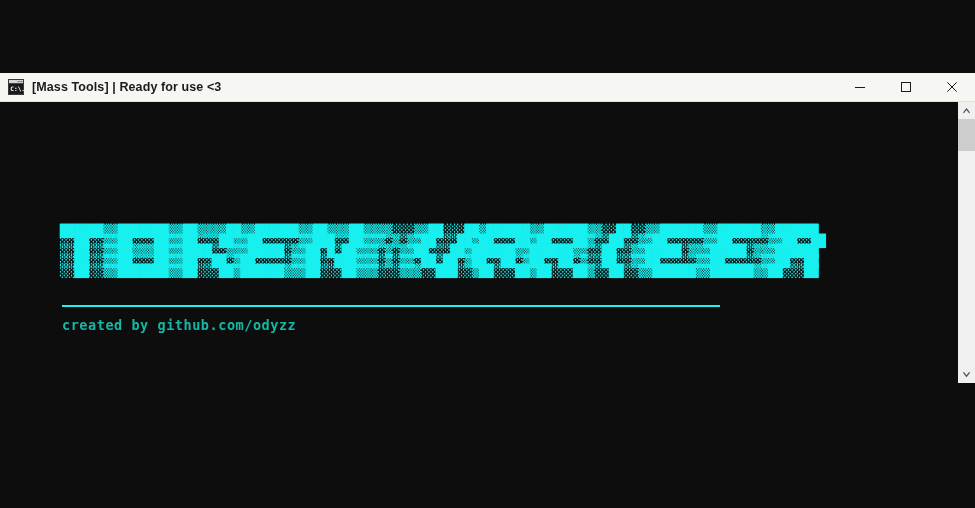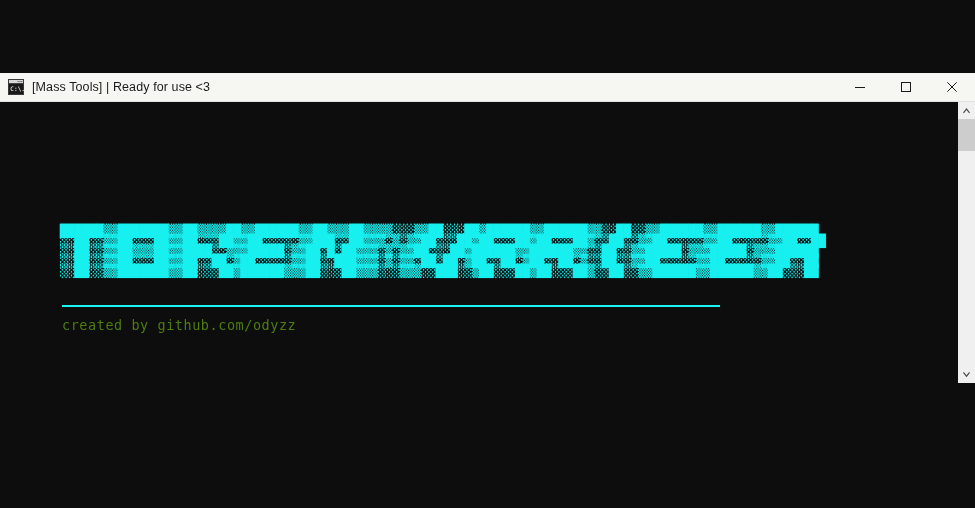--- a/index.html
+++ b/index.html
@@ -14,21 +14,21 @@
   
   .backdrop {
     position: absolute; left: 0; top: 0; width: 975px; height: 73px;
     background: #0d0d0d;
   }
 
   
   .window {
     position: absolute; left: 0; top: 73px; width: 975px; height: 310px;
     background: #0d0d0d;
-    display: flex; flex-direction: column;
+    display: flex; flex-direction: column; font-weight: bold;
   }
 
   
   .titlebar {
     height: 28px; min-height: 28px;
     background: #f6f6f2;
     display: flex; align-items: center;
     border-bottom: 1px solid #e2e2dc;
     position: relative;
   }
@@ -71,21 +71,21 @@
 
   
   .rule {
     position: absolute; left: 62px; top: 203px;
     width: 658px; height: 2px; background: #1ef3f3;
   }
 
   
   .cline {
     position: absolute; left: 62px;
-    color: #4d7c0f;
+    color: #14b8a6;
     font-family: "DejaVu Sans Mono", monospace;
     font-size: 13.5px;
     letter-spacing: 0.55px;
     white-space: pre;
   }
   .cline-credit { top: 215px; }
   .cline-prompt { top: 246px; }
 
   
   .scrollbar {

